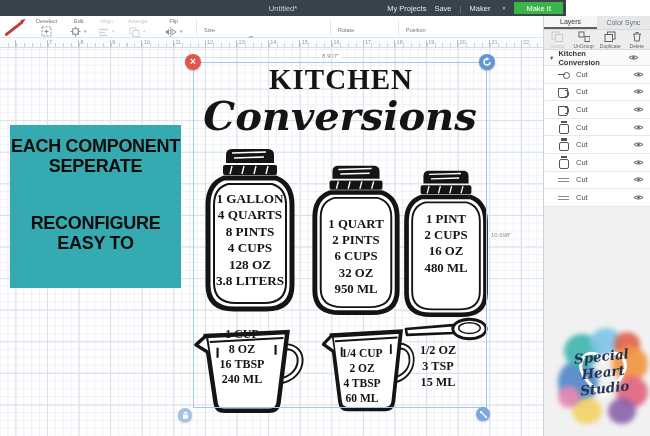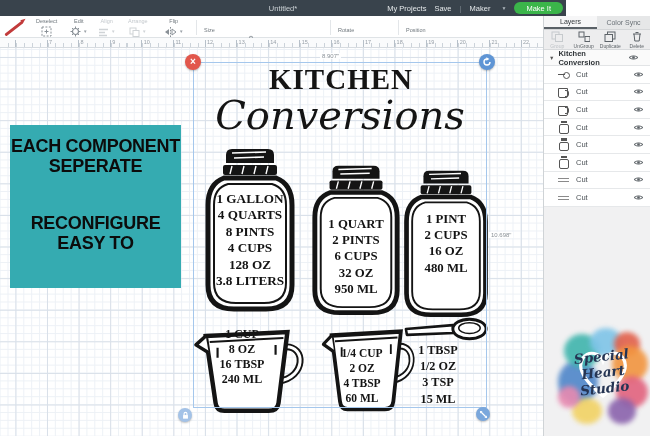--- a/index.html
+++ b/index.html
@@ -7,21 +7,21 @@
   #app{position:relative;width:650px;height:436px;overflow:hidden;background:#fff}
 
   
   .topbar{position:absolute;left:0;top:0;width:566px;height:16px;background:#39434c;color:#e8ebed}
   .tb-title{position:absolute;left:0;right:0;top:4px;text-align:center;font-size:7.5px;color:#ccd2d6}
   .tb-right{position:absolute;right:3px;top:0;height:16px;display:flex;align-items:center;gap:8px}
   .tb-link{font-size:7.5px;color:#e4e8ea;cursor:pointer}
   .tb-div{color:#77828a;font-size:8px}
   .tb-maker{display:flex;align-items:center;gap:11px;font-size:7.5px;color:#e4e8ea}
   .tb-caret{font-size:5px;color:#aeb7bd}
-  .makeit{height:12px;padding:0 12px;background:#3bb54a;border:none;border-radius:6px;color:#fff;font-size:7.5px;display:flex;align-items:center;cursor:pointer;font-family:"Liberation Sans",sans-serif}
+  .makeit{height:12px;padding:0 12px;background:#3bb54a;border:none;border-radius:0;color:#fff;font-size:7.5px;display:flex;align-items:center;cursor:pointer;font-family:"Liberation Sans",sans-serif}
 
   
   .toolbar{position:absolute;left:0;top:16px;width:543px;height:22px;background:#fff;border-bottom:1px solid #dfe3e6}
   .pencil{position:absolute;left:3px;top:11px;width:22px;height:3px;background:#c23b3b;transform:rotate(-38deg);border-radius:1px}
   .pencil::after{content:"";position:absolute;right:-4px;top:-1px;border-left:5px solid #c23b3b;border-top:2.5px solid transparent;border-bottom:2.5px solid transparent}
   .tool{position:absolute;top:2px;display:flex;flex-direction:column;align-items:center;gap:2px;cursor:pointer}
   .tool-label{font-size:5.5px;color:#6f777d;white-space:nowrap}
   .tool.disabled .tool-label{color:#c4c9cd}
   .tool-ico{height:11px;display:flex;align-items:center;gap:2px}
   .caret{font-size:4.5px;color:#9aa1a7}
@@ -53,21 +53,21 @@
   .h-del{left:185px;top:54px;width:16px;height:16px;background:#e2574c;color:#fff;font-size:10px;font-weight:bold;line-height:1}
   .h-rot{left:479px;top:54px;width:16px;height:16px;background:#5f95d5}
   .h-lock{left:178px;top:408px;width:14px;height:14px;background:#a3c2e7}
   .h-res{left:476px;top:407px;width:14px;height:14px;background:#7aa7dc}
   .dim-chip{position:absolute;font-size:6px;color:#8a9197;background:rgba(255,255,255,.92);padding:0 2px;z-index:4}
   .chip-w{left:320px;top:53px}
   .chip-h{left:489px;top:232px}
 
   
   .kitchen{position:absolute;left:228px;top:63px;width:226px;text-align:center;font-family:"Liberation Serif",serif;font-weight:bold;font-size:29px;letter-spacing:1px;color:#141414}
-  .conversions{position:absolute;left:196px;top:92px;width:288px;text-align:center;font-family:"DejaVu Serif",serif;font-style:italic;font-weight:normal;font-size:40px;color:#141414}
+  .conversions{position:absolute;left:196px;top:92px;width:288px;text-align:center;font-family:"DejaVu Serif",serif;font-style:italic;font-weight:bold;font-size:40px;color:#141414}
   .notebox{position:absolute;left:10px;top:105px;width:171px;height:163px;padding-top:11px;text-align:center;color:#0c0c0c;font-weight:bold;font-size:18px;line-height:20px;letter-spacing:-.3px}
   .notebox .gap{height:37px}
   .vessel{position:absolute}
   .vessel svg{position:absolute;left:0;top:0}
   .vessel-text{position:absolute;left:0;right:0;text-align:center;font-family:"Liberation Serif",serif;font-weight:bold;color:#141414;z-index:2}
   .jar1-t{top:44px;font-size:13.2px;line-height:16.4px}
   .jar2-t{top:52px;font-size:12.8px;line-height:16.2px}
   .jar3-t{top:42px;font-size:12.8px;line-height:16.2px}
   .cup1-t{top:6px;left:4px;width:92px;font-size:12px;line-height:15px}
   .cup2-t{top:25px;left:2px;width:80px;font-size:11.5px;line-height:15px}
@@ -385,21 +385,20 @@
   </div>
 
   <div class="vessel" style="left:402px;top:316px;width:88px;height:28px">
     <svg width="88" height="28" viewBox="0 0 90 28">
       <path d="M4,13 L52,9 L53,17 L5,19 Z" fill="#fff" stroke="#141414" stroke-width="2.6" stroke-linejoin="round"></path>
       <ellipse cx="69" cy="13" rx="17" ry="10" fill="#fff" stroke="#141414" stroke-width="3"></ellipse>
       <ellipse cx="69" cy="12" rx="11" ry="5.5" fill="none" stroke="#141414" stroke-width="1.5"></ellipse>
     </svg>
   </div>
   <div class="spoon-t">
-      <div>1 TBSP</div>
       <div>1/2 OZ</div>
       <div>3 TSP</div>
       <div>15 ML</div>
     </div>
 
   <div class="selbox"></div>
   <span class="dim-chip chip-w">8.907"</span>
   <span class="dim-chip chip-h">10.698"</span>
   <div class="handle h-del">×</div>
   <div class="handle h-rot">

